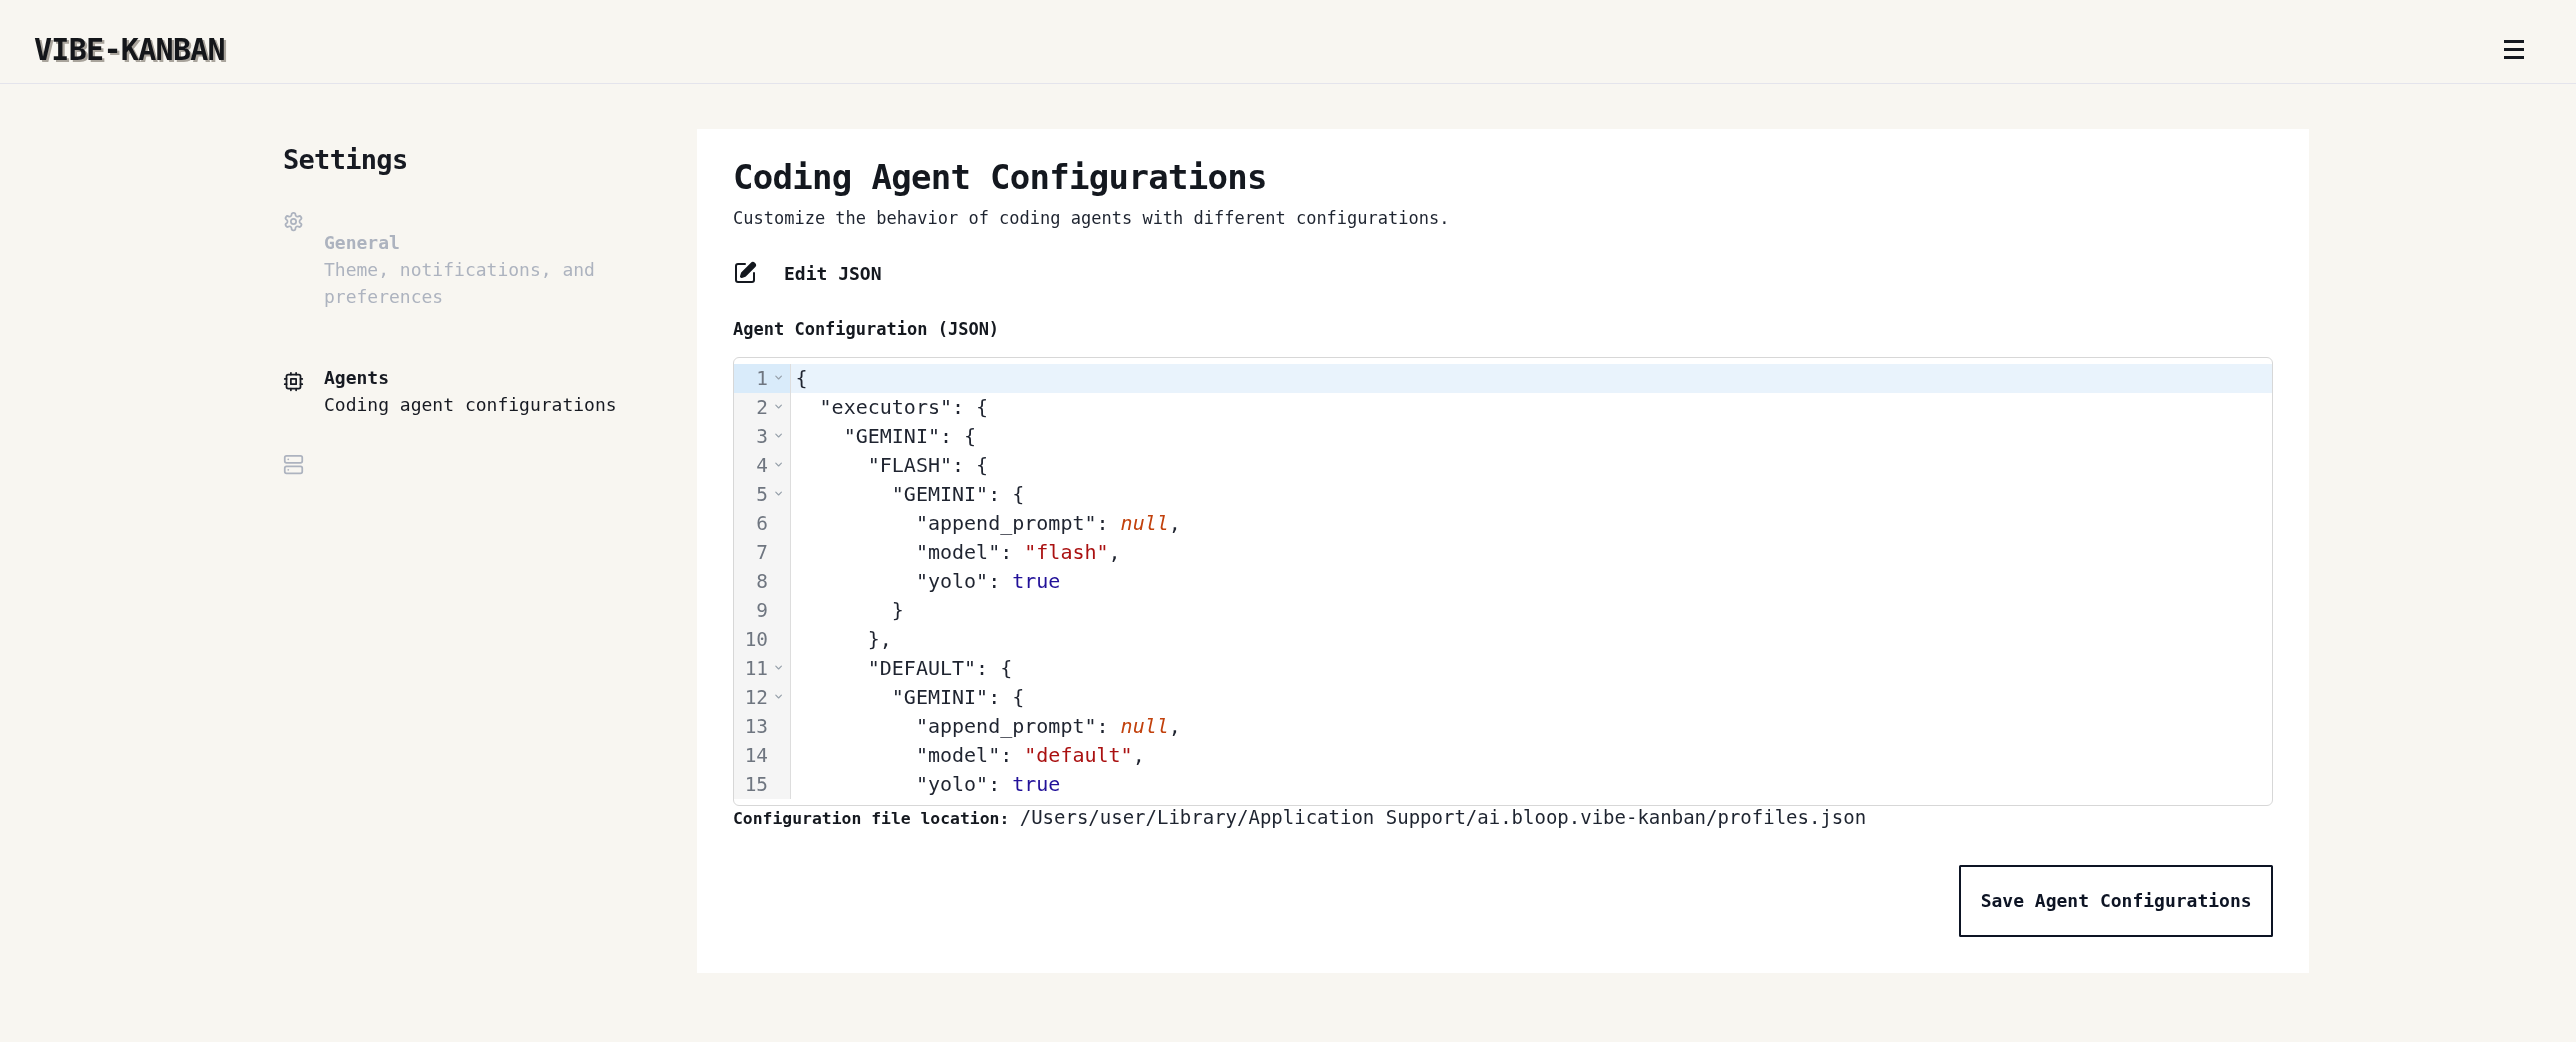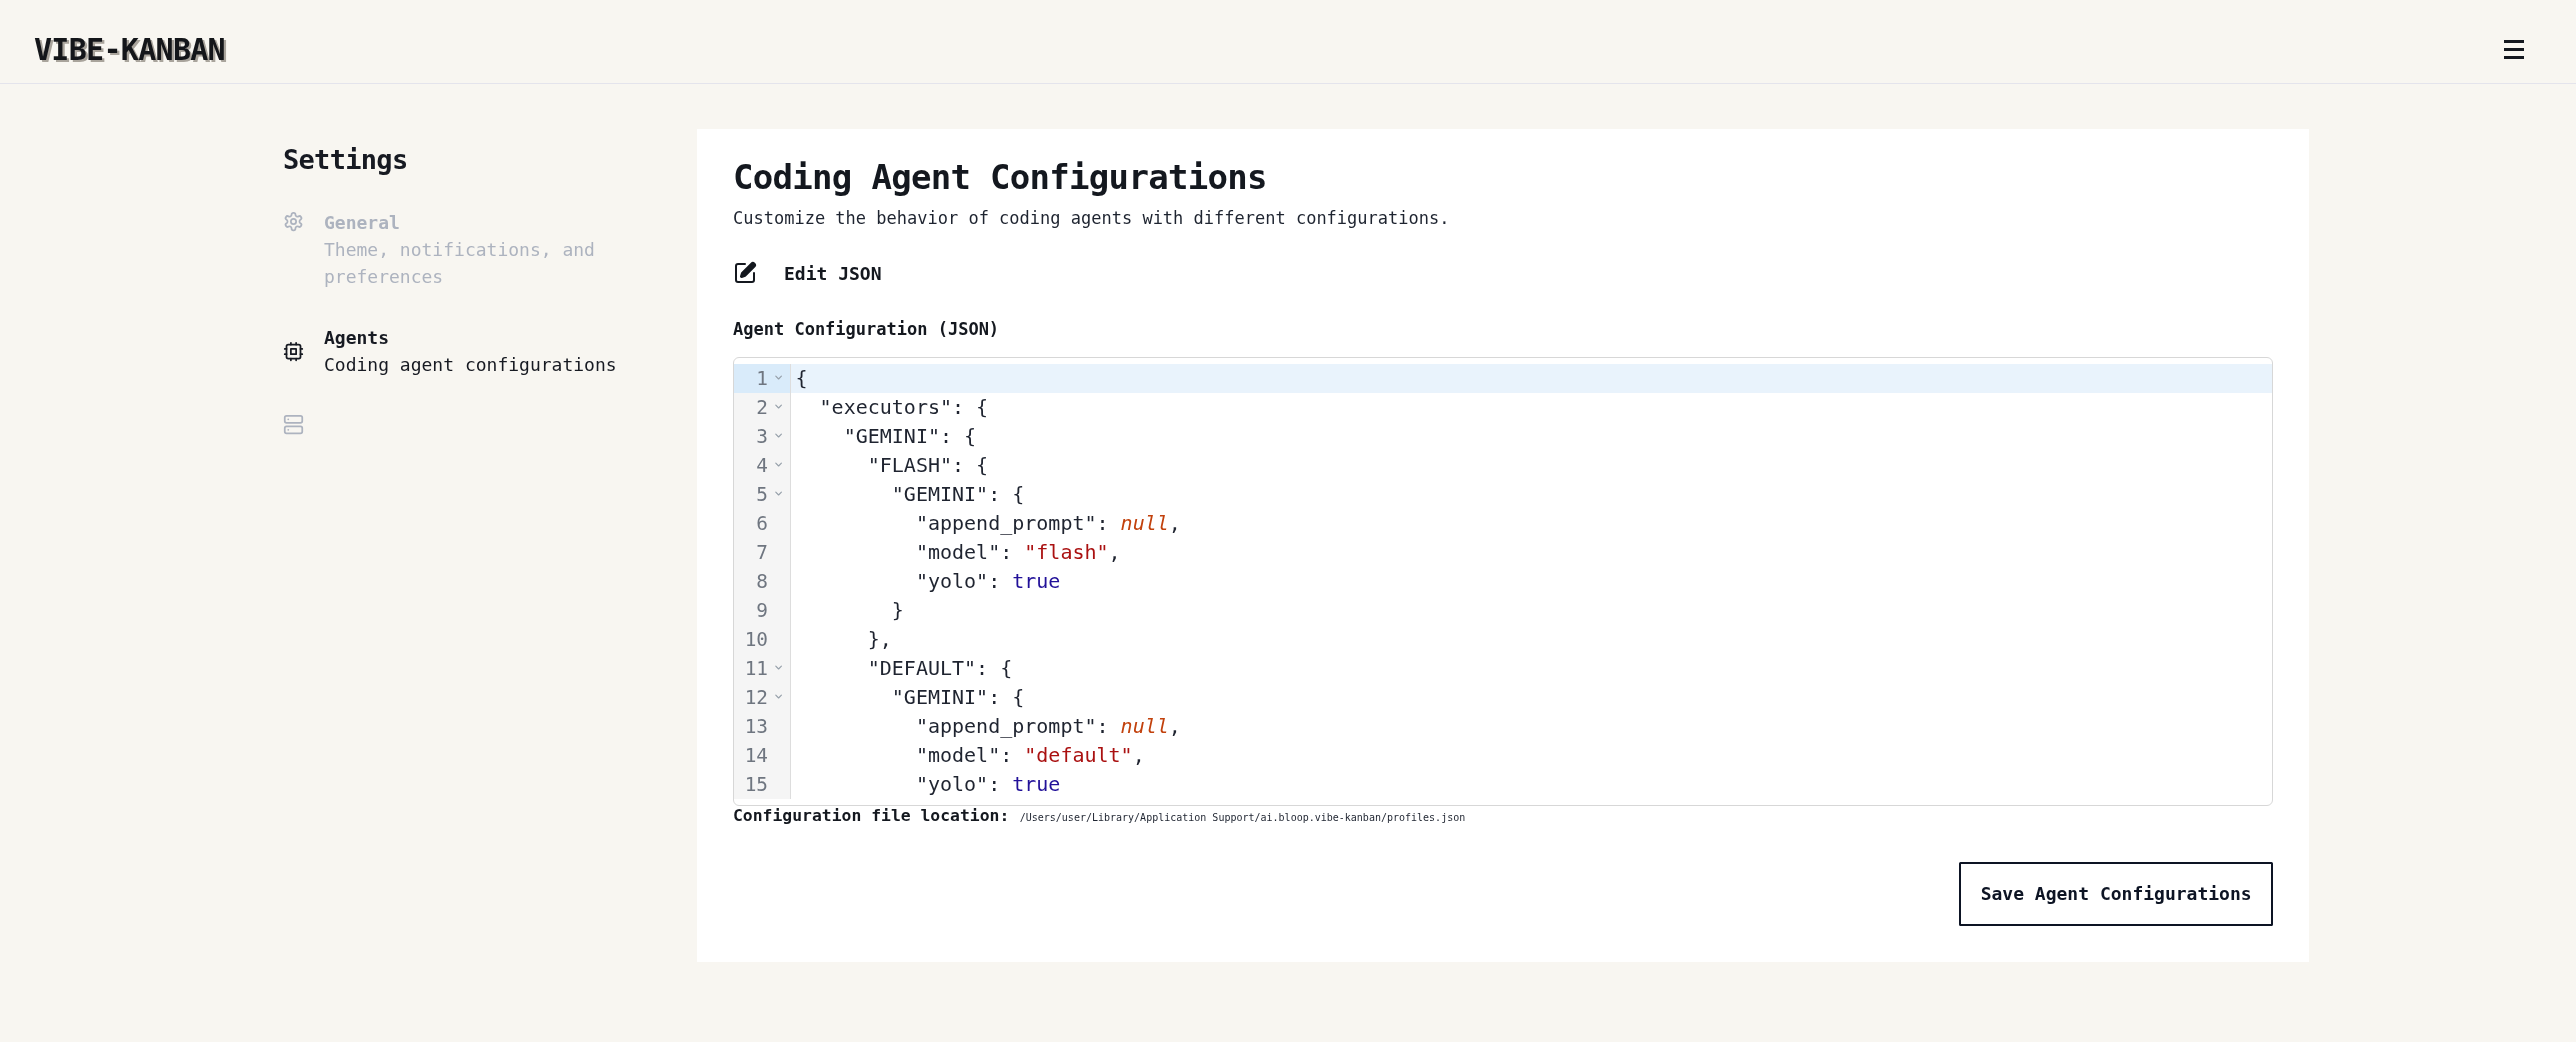--- a/index.html
+++ b/index.html
@@ -23,21 +23,21 @@
     cursor:pointer; user-select:none;
   }
   .hamburger { width:33px; height:33px; display:flex; flex-direction:column; justify-content:center; gap:5.2px; cursor:pointer; background:none; border:none; }
   .hamburger span { display:block; width:20px; height:3px; background:#14181f; }
   
   .content-row { display:flex; align-items:flex-start; }
   .sidebar { margin-left:283px; width:358px; padding-top:60px; flex:none; }
   .sidebar-title { font-size:27px; font-weight:700; letter-spacing:-0.7px; margin-bottom:34px; }
   .side-item { display:flex; align-items:flex-start; margin-bottom:34px; cursor:pointer; }
   .side-item .icn { flex:none; width:21px; height:21px; margin-top:1.5px; }
-  .side-item .txt { margin-left:20px; font-size:18px; line-height:27px; }
+  .side-item .txt { margin-left:20px; font-size:18px; line-height:27px;margin-top:20px; }
   .side-item .lbl { font-weight:600; display:block; }
   .side-item.muted { color:#adb3bf; }
   .side-item.muted .icn { color:#adb3bf; }
   .side-item.active { color:#171a22;align-items:center; }
   .side-item.active .icn { color:#171a22; }
   
   .card {
     margin-top:45px; margin-left:56px;
     width:1612px; background:#ffffff;
     padding:27px 36px 36px 36px;
@@ -66,24 +66,24 @@
   .gutter-fold { flex:none; width:21px; display:flex; align-items:center; justify-content:center; color:#96a0aa; cursor:pointer; }
   .code-line { flex:1; padding-left:4.5px; white-space:pre; color:#1f2430; }
   .cm-row.active .code-line { background:#e9f3fc; }
   .cm-row.active .gutter-cell { background:#d9ebfa; }
   .tok-string { color:#aa1111; }
   .tok-null { color:#c2410c;font-style:italic; }
   .tok-bool { color:#221199; }
   
   .file-loc { display:flex; align-items:baseline; gap:10.4px; }
   .file-loc .lbl { font-size:16.4px; font-weight:700; color:#14181f; }
-  .file-loc .path { font-size:10px; color:#1e2430; }
+  .file-loc .path { font-size:19px; color:#1e2430; }
   .btn-row { margin-top:37px; display:flex; justify-content:flex-end; }
   .save-btn {
-    height:64px; padding:0 19.4px;
+    height:72px; padding:0 19.4px;
     background:#ffffff; border:2.2px solid #0d1424; border-radius:1.5px;
     font-family:inherit; font-size:18px; font-weight:700; color:#0d1424;
     display:flex; align-items:center; cursor:pointer;
   }
 </style>
 </head>
 <body>
 
 <header class="header">
   <div class="logo">VIBE-KANBAN</div>

